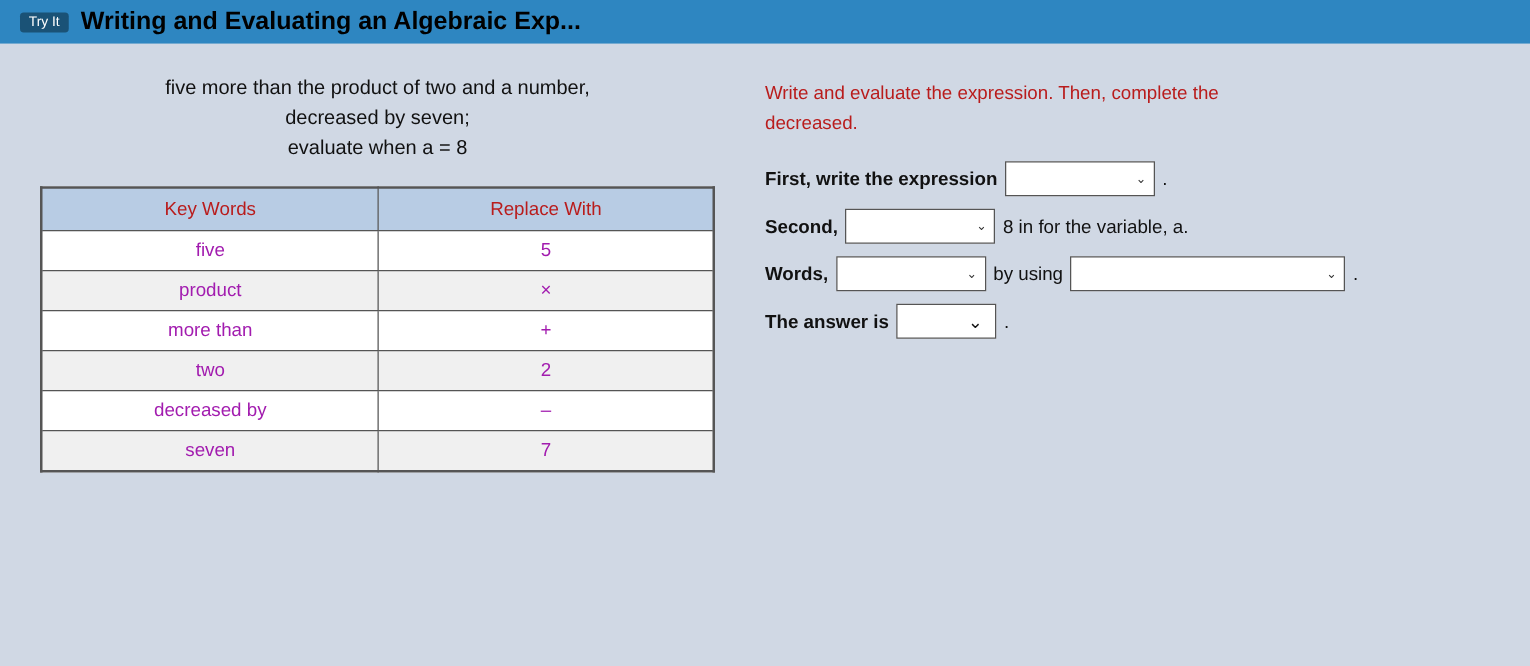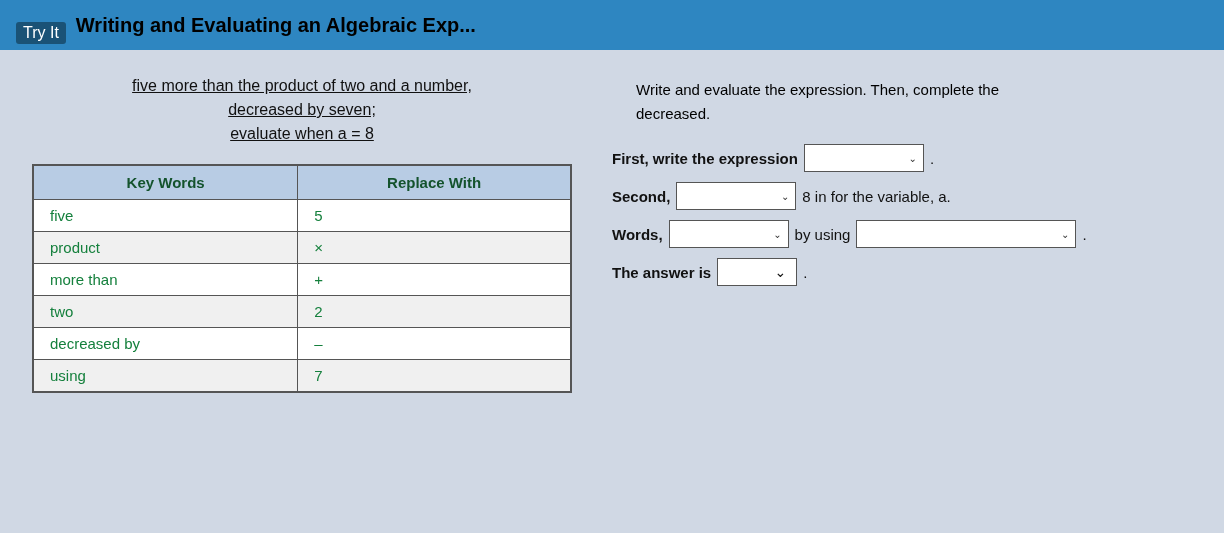--- a/index.html
+++ b/index.html
@@ -16,24 +16,23 @@
       background: #2e86c1;
       padding: 6px 16px;
       display: flex;
       align-items: center;
       gap: 10px;
     }
 
     .header-bar .try-badge {
       background: #1a5276;
       color: white;
-      font-size: 16px;
+      font-size: 11px;
       padding: 2px 7px;
       border-radius: 3px;
-      margin-top: 16px;
     }
 
     .header-title {
       color: #000000;
       font-size: 20px;
       font-weight: bold;
     }
 
     .content-area {
       display: flex;
@@ -46,65 +45,63 @@
     .left-panel {
       flex: 0 0 540px;
     }
 
     .problem-statement {
       font-size: 16px;
       color: #111;
       text-align: center;
       margin-bottom: 18px;
       line-height: 1.5;
-      text-decoration: underline;
     }
 
     .key-words-table {
       width: 100%;
       border-collapse: collapse;
       background: white;
       border: 2px solid #555;
     }
 
     .key-words-table thead tr th {
       background: #b8cce4;
       border: 1px solid #555;
       padding: 8px 16px;
       font-size: 15px;
-      font-weight: bold;
+      font-weight: normal;
       text-align: center;
-      color: #14532d;
+      color: #b91c1c;
     }
 
     .key-words-table tbody tr td {
       border: 1px solid #555;
       padding: 7px 16px;
       font-size: 15px;
-      text-align: left;
-      color: #15803d;
+      text-align: center;
+      color: #a21caf;
       background: white;
     }
 
     .key-words-table tbody tr:nth-child(even) td {
       background: #f0f0f0;
     }
 
     
     .right-panel {
       flex: 1;
       padding-top: 4px;
     }
 
     .right-instructions {
       font-size: 15px;
-      color: #000000;
+      color: #b91c1c;
       margin-bottom: 18px;
       line-height: 1.6;
-      margin-left: 24px;
     }
 
     .statement-row {
       display: flex;
       align-items: center;
       gap: 6px;
       margin-bottom: 10px;
       font-size: 15px;
       color: #111;
       flex-wrap: wrap;
@@ -189,21 +186,21 @@
           </tr>
           <tr>
             <td>two</td>
             <td>2</td>
           </tr>
           <tr>
             <td>decreased by</td>
             <td>–</td>
           </tr>
           <tr>
-            <td>using</td>
+            <td>seven</td>
             <td>7</td>
           </tr>
         </tbody>
     </table>
   </div>
 
   <div class="right-panel">
     <div class="right-instructions">
       <div>Write and evaluate the expression. Then, complete the</div>
       <div>decreased.</div>

